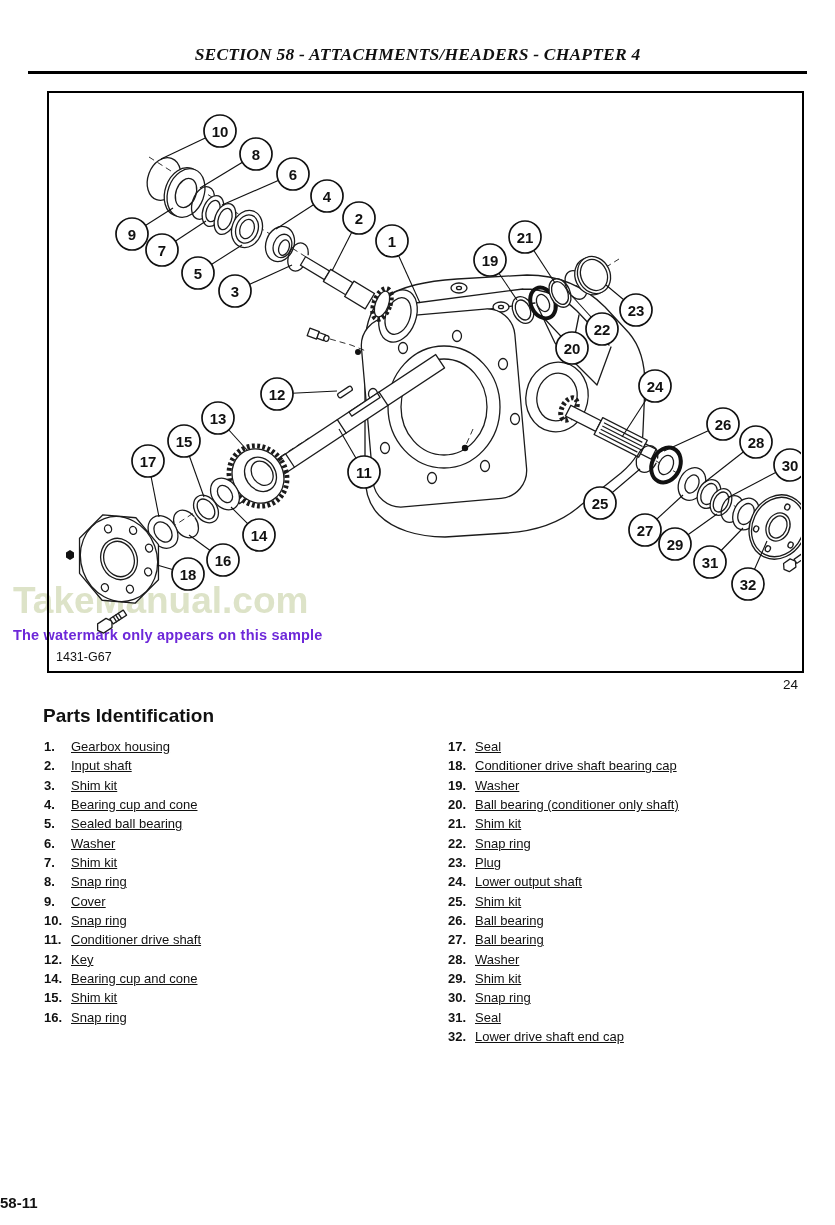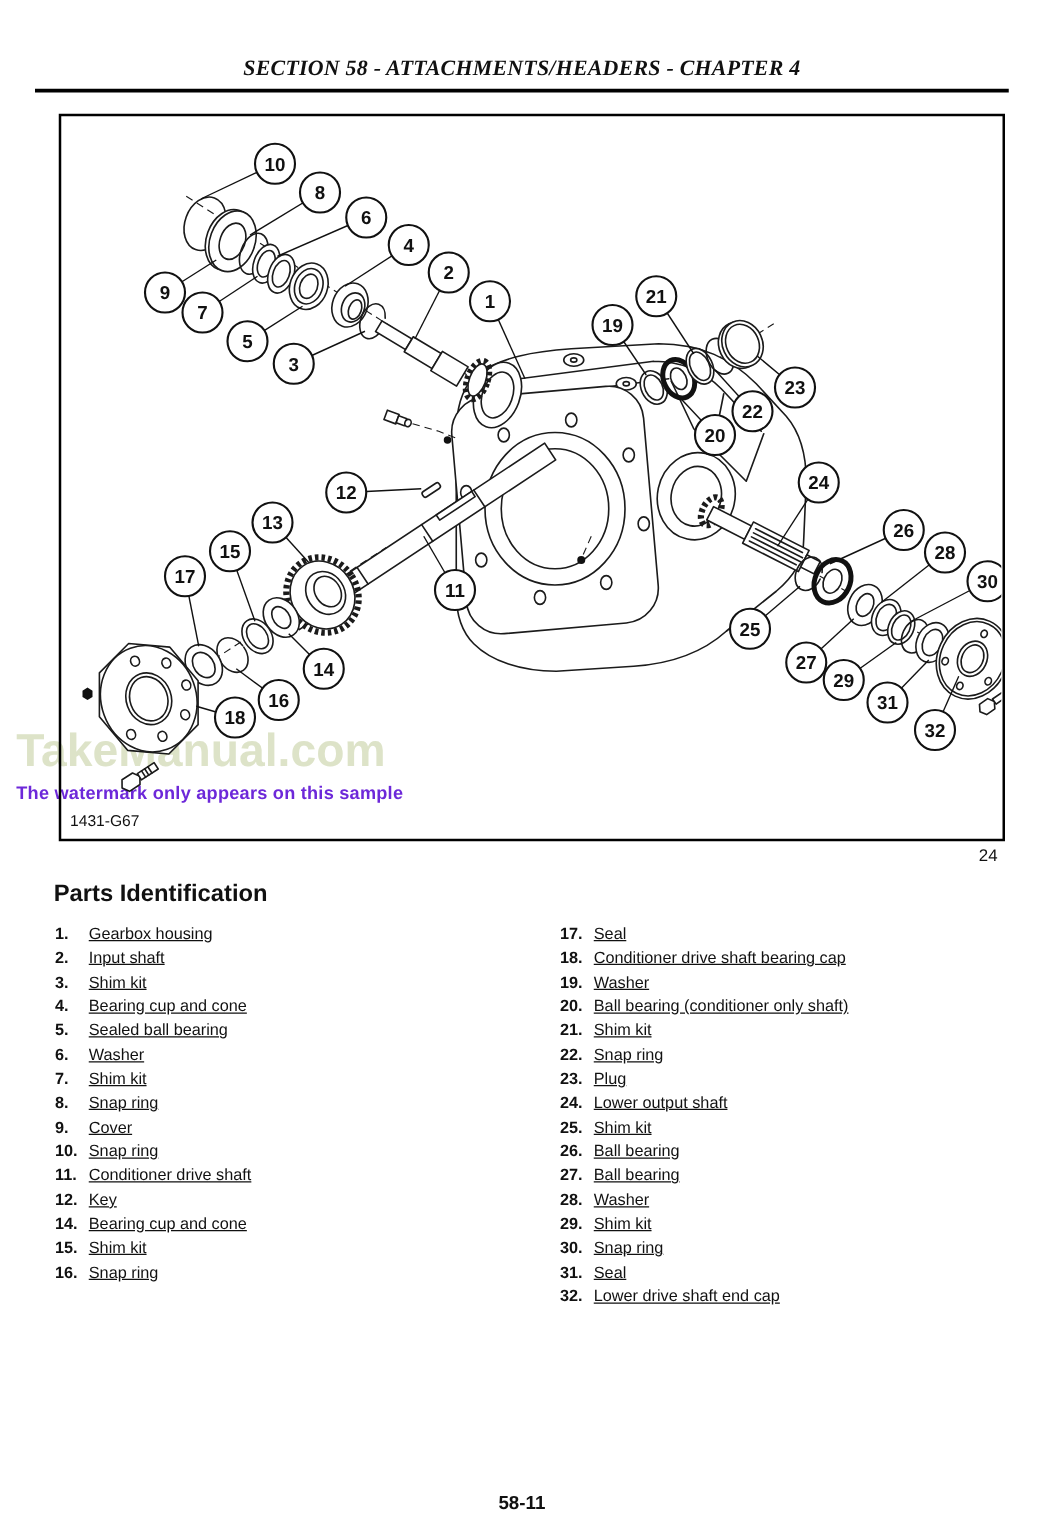--- a/index.html
+++ b/index.html
@@ -33,21 +33,21 @@
   
   #parts-heading{left:43px;top:705px;font-size:19px;font-weight:bold;}
   .pi-col{position:absolute;top:737px;}
   #parts-col-left{left:44px;width:390px;}
   #parts-col-right{left:448px;width:380px;}
   .pi-item{display:flex;line-height:19.35px;font-size:13px;}
   .pi-num{font-weight:bold;width:27px;flex:none;}
   .pi-label{white-space:nowrap;text-decoration:underline;}
 
   
-  #footer{left:0;top:1194px;width:835px;text-align:center;font-size:15px;font-weight:bold;}
+  #footer{left:0;top:1194px;width:835px;text-align:left;font-size:15px;font-weight:bold;}
 </style>
 </head>
 <body>
 
 <div class="abs" id="header-title">SECTION 58 - ATTACHMENTS/HEADERS - CHAPTER 4</div>
 <div class="abs" id="header-rule"></div>
 
 <div class="abs" id="watermark">
   <div id="watermark-line1">TakeManual.com</div>
   <div id="watermark-line2">The watermark only appears on this sample</div>

